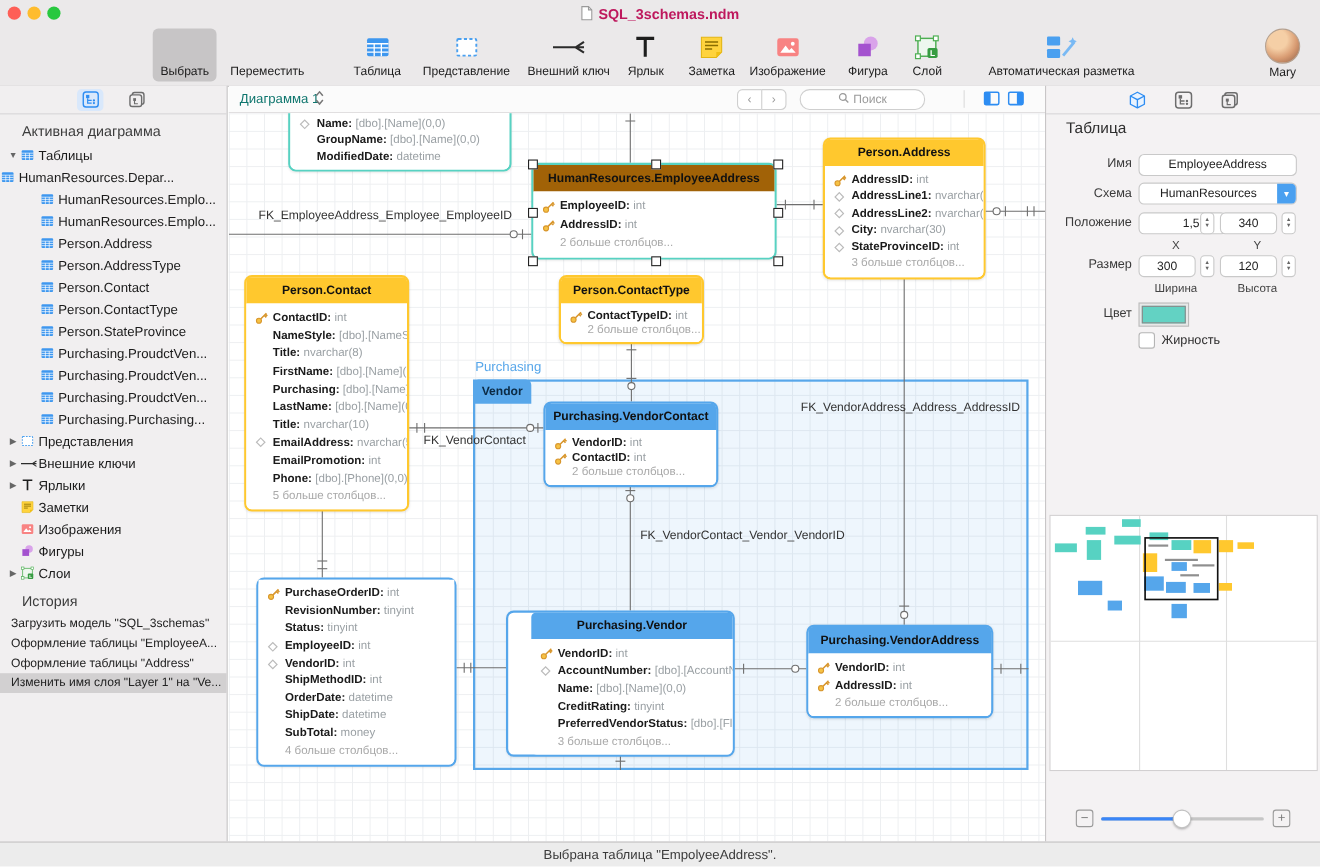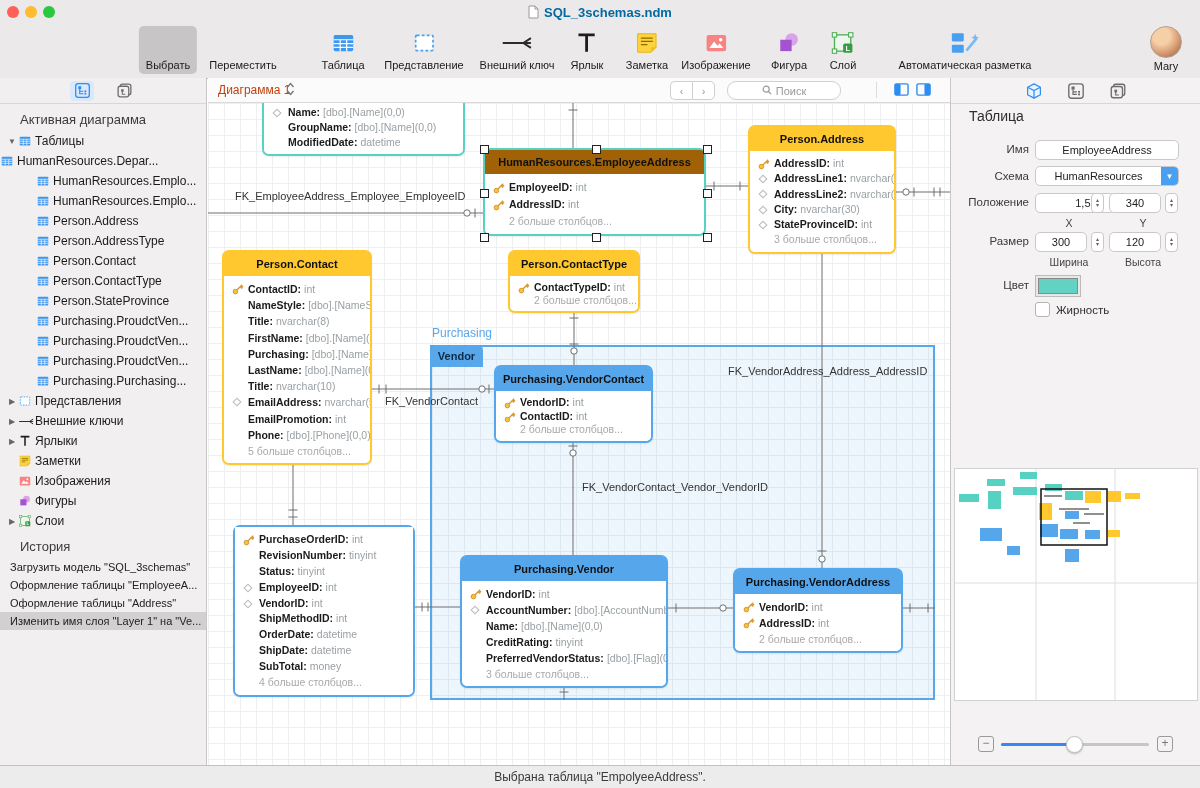--- a/index.html
+++ b/index.html
@@ -1,20 +1,20 @@
 <!DOCTYPE html>
 <html><head>
 <meta charset="utf-8">
 <style>
   html,body{margin:0;padding:0;background:#fff;font-family:"Liberation Sans",sans-serif;-webkit-font-smoothing:antialiased;}
   #app{position:relative;width:1200px;height:788px;overflow:hidden;background:#fff;}
   
   #chrome{position:absolute;left:0;top:0;width:1200px;height:78px;background:#ebe9ea;border-bottom:1px solid #b9b7b8;}
   .tl{position:absolute;top:6px;width:12px;height:12px;border-radius:50%;}
-  #title{position:absolute;left:0;top:5px;width:100%;text-align:center;font-size:13px;font-weight:bold;color:#0369a1;}
+  #title{position:absolute;left:0;top:5px;width:100%;text-align:center;font-size:13px;font-weight:bold;color:#be185d;}
   #title .doc{display:inline-block;vertical-align:-2px;margin-right:5px;}
   .tbtn{position:absolute;top:26px;transform:translateX(-50%);display:flex;flex-direction:column;align-items:center;padding:2px 7px 3px;border-radius:5px;cursor:default;}
   .tbtn.sel{background:#c7c5c6;}
   .ticon{height:30px;display:flex;align-items:center;justify-content:center;}
   .tlabel{font-size:11px;color:#1c1c1c;margin-top:1px;white-space:nowrap;}
   #user{position:absolute;left:1166px;top:26px;transform:translateX(-50%);display:flex;flex-direction:column;align-items:center;}
   .avatar{width:30px;height:30px;border-radius:50%;background:radial-gradient(circle at 35% 30%,#f5cfa6 0 30%,#d89b72 60%,#8a5a43 100%);border:1px solid #b5a08e;}
   .ulabel{font-size:11px;color:#1c1c1c;margin-top:2px;}
   
   #sidebar{position:absolute;left:0;top:78px;width:207px;height:687px;background:#f1eff0;border-right:1px solid #c8c6c7;box-sizing:border-box;}
@@ -22,21 +22,21 @@
   .side-tab{display:flex;align-items:center;justify-content:center;width:24px;height:20px;border-radius:4px;}
   .side-tab.sel{background:#d9e8fb;}
   #active-title,#history-title{font-size:13px;color:#3c3c3c;padding:8px 0 4px 20px;}
   .trow{display:flex;align-items:center;height:20px;font-size:12px;color:#1b1b1b;white-space:nowrap;overflow:hidden;}
   .arrow{width:12px;flex:0 0 12px;font-size:8px;color:#666;text-align:center;}
   .tico{width:17px;flex:0 0 17px;display:flex;align-items:center;}
   .hrow{height:18px;line-height:18px;font-size:11px;color:#222;padding-left:10px;white-space:nowrap;overflow:hidden;}
   .hrow.sel{background:#d2d0d1;}
   
   #canvasbar{position:absolute;left:208px;top:78px;width:742px;height:24px;background:#fbfbfb;border-bottom:1px solid #dad8d9;}
-  #diagname{position:absolute;left:10px;top:5px;font-size:12px;color:#c2410c;}
+  #diagname{position:absolute;left:10px;top:5px;font-size:12px;color:#0f766e;}
   #diagstep{position:absolute;left:78px;top:4px;}
   .navgrp{position:absolute;left:462px;top:3px;display:flex;}
   .navbtn{width:21px;height:17px;border:1px solid #cfcfcf;background:#fff;color:#9a9a9a;font-size:11px;display:flex;align-items:center;justify-content:center;}
   .navbtn:first-child{border-radius:5px 0 0 5px;border-right:none;}
   .navbtn:last-child{border-radius:0 5px 5px 0;}
   #search{position:absolute;left:519px;top:3px;width:112px;height:17px;border:1px solid #cfcfcf;border-radius:9px;background:#fff;display:flex;align-items:center;justify-content:center;gap:4px;color:#9a9a9a;font-size:11px;}
   #bardiv{position:absolute;left:668px;top:4px;width:1px;height:16px;background:#dcdcdc;}
   .ptoggle{position:absolute;top:4px;width:15px;height:15px;}
   #canvas{position:absolute;left:208px;top:103px;width:742px;height:662px;overflow:hidden;background:#fff;
     background-image:linear-gradient(#edeff1 1px,transparent 1px),linear-gradient(90deg,#edeff1 1px,transparent 1px);background-size:16px 16px;}
@@ -767,21 +767,21 @@
             <span class="ftype">datetime</span>
           </div>
           <div class="frow" style="line-height: 15.9px; height: 15.9px;">
             <span class="ficon"></span>
             <span class="fname">SubTotal:</span>
             <span class="ftype">money</span>
           </div>
           <div class="frow fmore" style="line-height: 15.9px; height: 15.9px;">4 больше столбцов...</div>
         </div>
       </div>
-      <div class="ert" style="left: 252px; top: 452px; width: 208px; border-color: rgb(85, 166, 235); box-sizing: border-box;">
+      <div class="ert" style="left: 252px; top: 452px; width: 208px; border-color: rgb(85, 166, 235); box-sizing: border-box; padding-left: 21px;">
         <div class="hd" style="background: rgb(85, 166, 235);">Purchasing.Vendor</div>
         <div class="bd">
           <div class="frow" style="line-height: 16px; height: 16px;">
             <span class="ficon">
               <svg width="12" height="12" viewBox="0 0 12 12">
                 <circle cx="3.4" cy="8.6" r="2.3" fill="#f6c244" stroke="#d8962c" stroke-width="1"></circle>
                 <path d="M5.2 6.8 L10.2 1.8 M8.3 3.7 L10.1 5.5 M9.4 2.6 L11 4.2" stroke="#d8962c" stroke-width="1.4" fill="none"></path>
               </svg>
             </span>
             <span class="fname">VendorID:</span>

